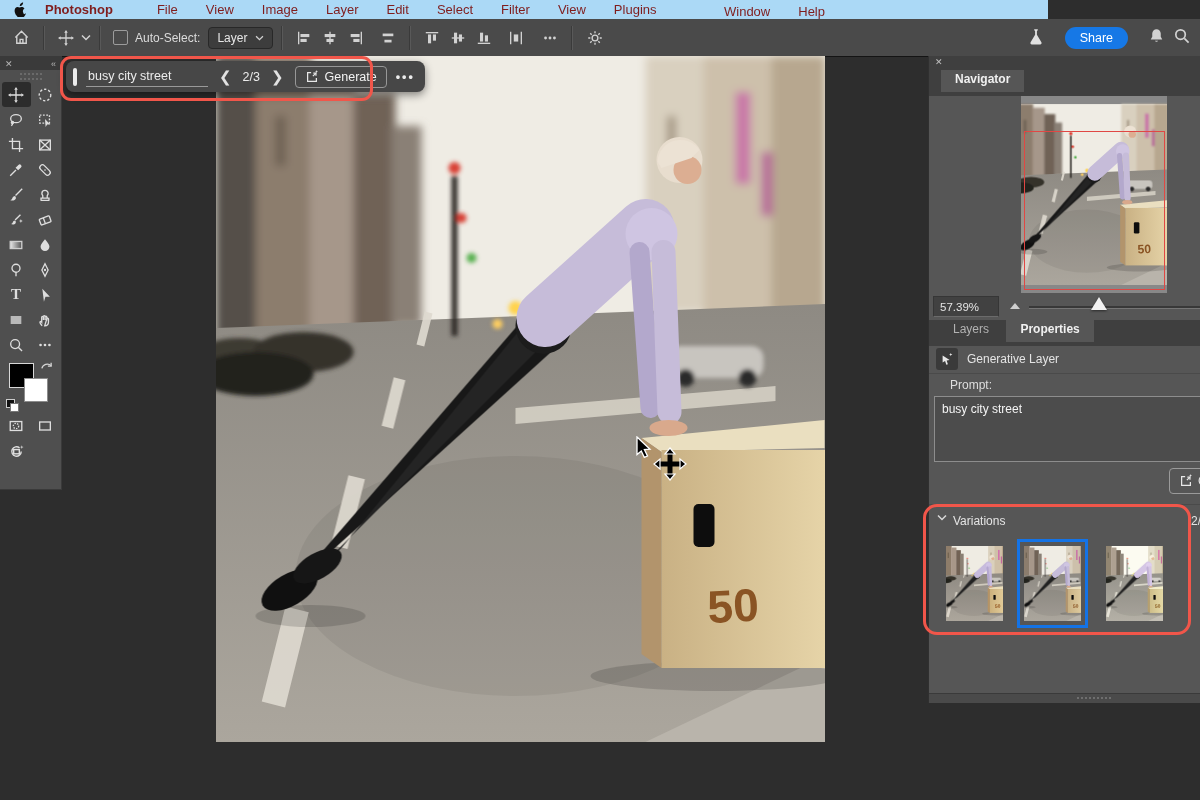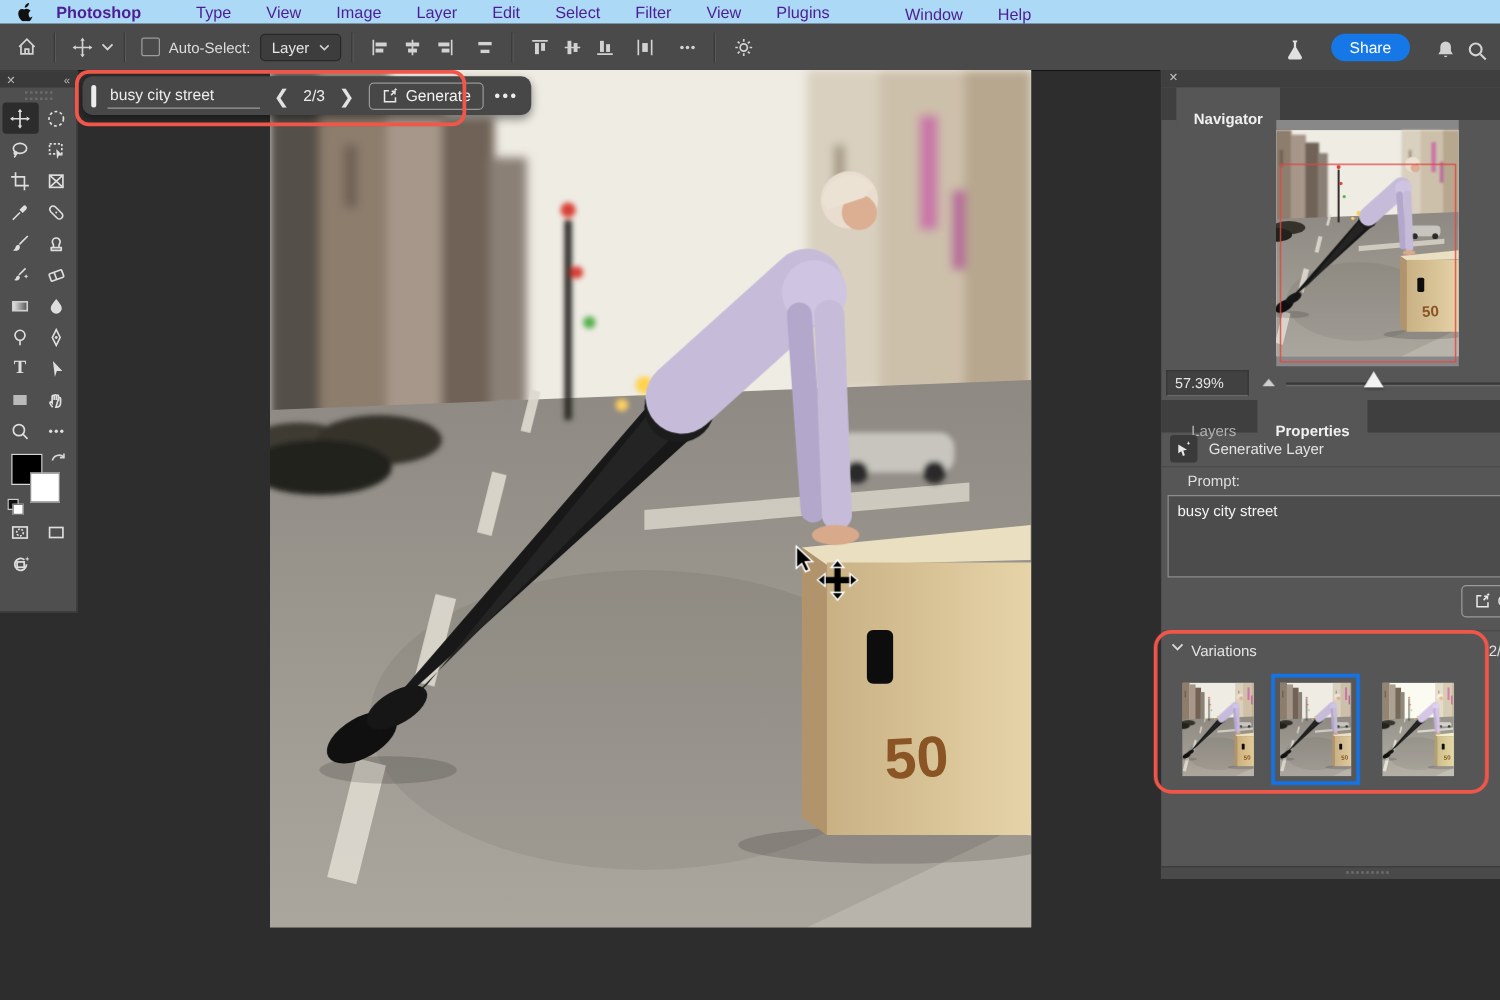--- a/index.html
+++ b/index.html
@@ -1,35 +1,35 @@
 <!DOCTYPE html>
 <html><head>
 <meta charset="utf-8">
 <style>
   html,body{margin:0;padding:0}
   body{width:1200px;height:800px;position:relative;overflow:hidden;background:#2d2d2d;
        font-family:"Liberation Sans",sans-serif;-webkit-font-smoothing:antialiased}
   .ico{display:block}
   
-  #menubar{position:absolute;left:0;top:0;width:1200px;height:19px;background:#abd9f6;
-           display:flex;align-items:center;font-size:13px;color:#4c1d95}
+  #menubar{position:absolute;left:0;top:0;width:1048px;height:19px;background:#abd9f6;
+           display:flex;align-items:center;font-size:13px;color:#7f1d1d}
   #menubar .apple{margin:0 18px 0 14px}
   #menubar .appname{font-weight:bold;margin-right:30px}
   .menu-item{padding:0 14px;white-space:nowrap}
   #menu-right{position:absolute;left:710px;top:0;height:19px;display:flex;align-items:flex-end}
   
   #optionsbar{position:absolute;left:0;top:19px;width:1200px;height:37px;background:#4a4a4a;
               border-bottom:1px solid #141414;display:flex;align-items:center;color:#dcdcdc;font-size:12px}
   .ob-sep{width:1px;height:24px;background:#3a3a3a;border-right:1px solid #595959;margin:0 8px}
   .ob-btn{display:flex;align-items:center;justify-content:center;padding:0 5px;height:26px;border-radius:3px}
   .checkbox{width:13px;height:13px;border:1px solid #9c9c9c;border-radius:2px;background:transparent;margin:0 7px 0 4px}
   .dropdown{display:flex;align-items:center;gap:8px;background:#3d3d3d;border:1px solid #282828;
             border-radius:4px;padding:3px 8px;margin-left:8px;color:#e6e6e6}
   .share-btn{background:#1678e6;color:#fff;border-radius:13px;padding:4px 15px;font-size:12.5px;margin:0 12px}
-  #ob-right{margin-left:auto;display:flex;align-items:flex-end;padding-right:10px;gap:8px}
+  #ob-right{margin-left:auto;display:flex;align-items:flex-start;padding-right:10px;gap:8px}
   
   #toolbar{position:absolute;left:0;top:56px;width:62px;height:434px;background:#4f4f4f;
            border:1px solid #3a3a3a;border-left:none;box-sizing:border-box}
   #toolbar .tb-head{height:13px;background:#3a3a3a;display:flex;align-items:center;
                     justify-content:space-between;color:#b5b5b5;font-size:9px;padding:0 5px}
   .grip{width:22px;margin:3px auto 2px;border-top:2px dotted #6a6a6a;border-bottom:2px dotted #6a6a6a;height:3px}
   #tools{display:grid;grid-template-columns:29px 29px;justify-content:center}
   .tool{height:25px;display:flex;align-items:center;justify-content:center;border-radius:3px}
   .tool.sel{background:#2c2c2c}
   .tool svg{stroke:#dedede;fill:none;stroke-width:1.5}
@@ -48,21 +48,21 @@
   .tb-handle{width:4px;height:18px;background:#ececec;border-radius:2px;margin-left:-3px}
   .tb-prompt{border-bottom:1px solid #9a9a9a;padding:2px 2px 3px;min-width:118px}
   .tb-chev{font-size:15px;color:#e2e2e2;padding:0 2px}
   .gen-btn{display:flex;align-items:center;gap:6px;border:1px solid #979797;border-radius:4px;
            padding:3px 9px;color:#f2f2f2}
   .annotation{position:absolute;border:3px solid #f1564a;border-radius:11px;pointer-events:none;z-index:50}
   
   #rightpanel{position:absolute;left:928px;top:56px;width:330px;height:647px;background:#565656;
               border-left:1px solid #303030;color:#e4e4e4;font-size:12px;box-sizing:border-box}
   .rp-strip{position:absolute;left:0;width:100%;background:#3f3f3f}
-  .tab{display:inline-block;padding:18px 14px 6px}
+  .tab{display:inline-block;padding:2px 14px 6px}
   .tab.active{background:#565656;color:#f0f0f0;font-weight:bold}
   .tab.inactive{color:#b2b2b2}
   #nav-thumb{position:absolute;left:92px;top:40px;width:146px;height:197px;background:#888;overflow:hidden}
   #nav-viewrect{position:absolute;left:3px;top:35px;width:139px;height:157px;border:1.5px solid #e04744}
   #zoom-row{position:absolute;left:0;top:238px;width:100%;height:26px}
   .zoom-field{position:absolute;left:4px;top:2px;width:58px;height:19px;background:#414141;
               border:1px solid #363636;border-bottom-color:#6b6b6b;display:flex;align-items:center;
               padding-left:6px;font-size:11.5px}
   .slider-track{position:absolute;left:100px;top:12px;width:226px;height:2px;background:#383838;border-bottom:1px solid #757575}
   .slider-thumb{position:absolute;left:162px;top:3px;width:0;height:0;border-left:8px solid transparent;
@@ -173,21 +173,21 @@
 </svg>
 
 <div id="menubar">
   <span class="apple">
     <svg class="ico" width="13" height="15" viewBox="0 0 13 15">
         <path fill="#111" d="M9.1.4c.1 1-.3 1.9-.9 2.6-.6.7-1.6 1.2-2.4 1.1-.1-.9.4-1.9 1-2.5C7.4.9 8.4.4 9.1.4zM12 11.2c-.3 1-.8 1.9-1.4 2.7-.6.8-1.2 1.4-2 1.4-.7 0-1.1-.4-1.9-.4s-1.3.4-2 .4c-.8 0-1.4-.6-2-1.5C1.3 12.3.6 10.4.6 8.7c0-2 1.3-3.6 3-3.6.7 0 1.4.4 1.9.4.5 0 1.3-.5 2.2-.4.7 0 2 .3 2.8 1.5-1.1.7-1.7 1.7-1.6 3 .1 1.2.8 2.1 1.1 2.6z"></path>
       </svg>
   </span>
   <span class="appname">Photoshop</span>
   <span id="menu-left" style="display:flex">
-      <span class="menu-item">Type</span>
+      <span class="menu-item">File</span>
       <span class="menu-item">View</span>
       <span class="menu-item">Image</span>
       <span class="menu-item">Layer</span>
       <span class="menu-item">Edit</span>
       <span class="menu-item">Select</span>
       <span class="menu-item">Filter</span>
       <span class="menu-item">View</span>
       <span class="menu-item">Plugins</span>
     </span>
   <span id="menu-right">

